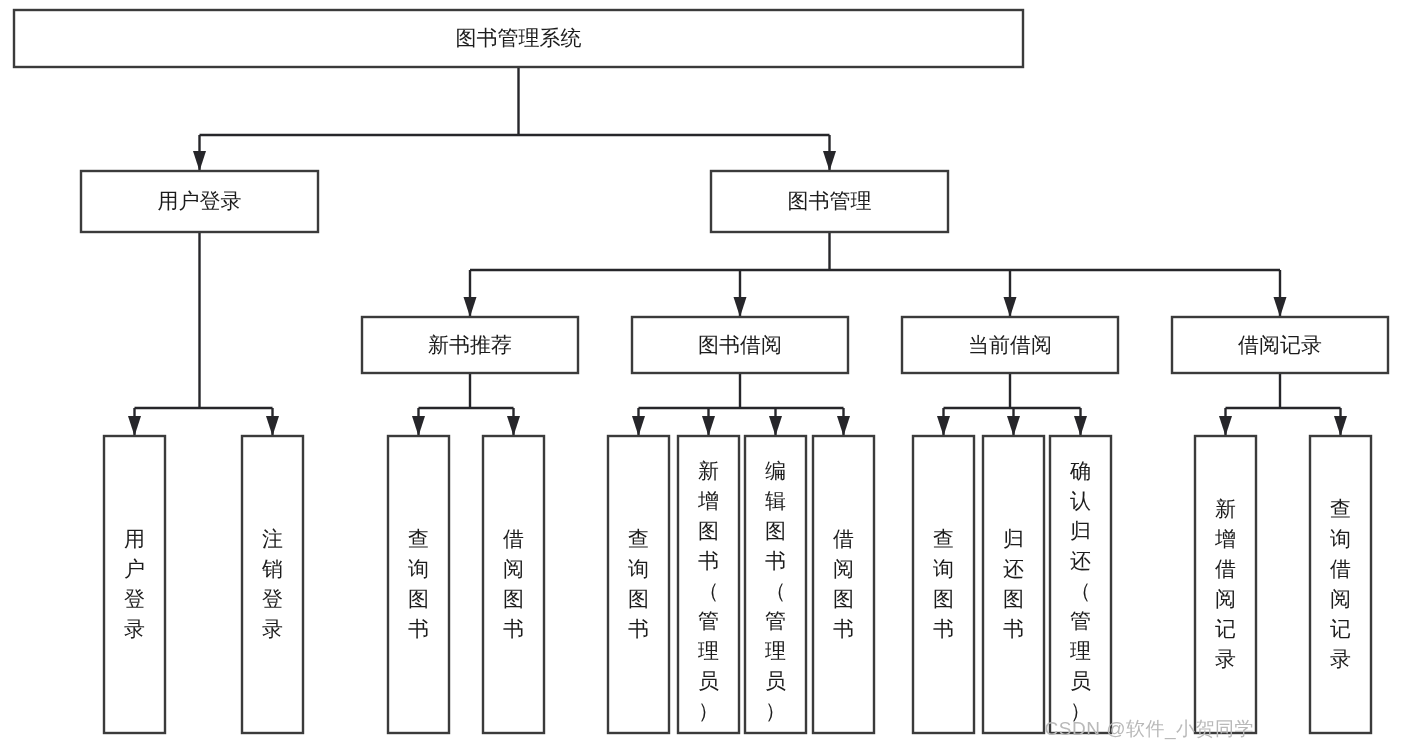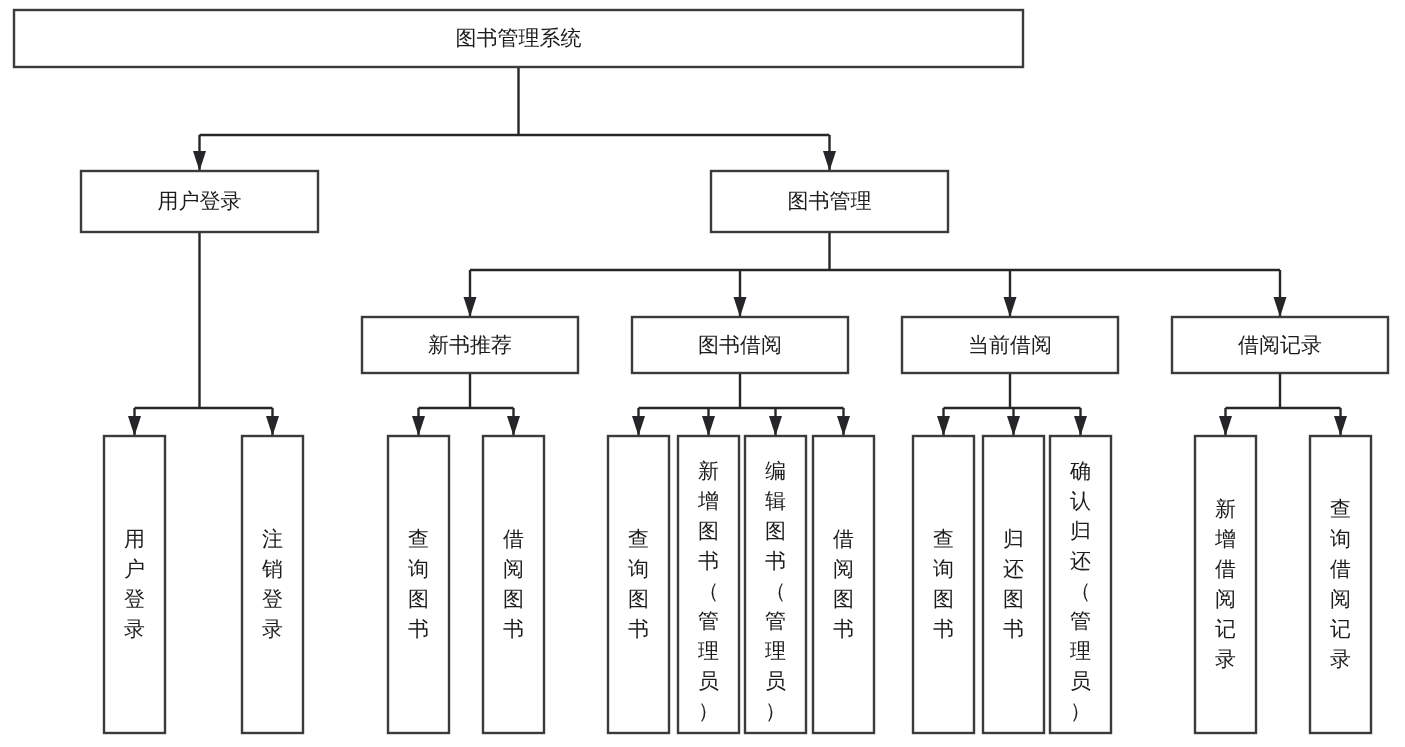--- a/index.html
+++ b/index.html
@@ -217,13 +217,14 @@
         <g>
           <rect x="1195" y="436" width="61" height="297" class="node-box"></rect>
           <text x="1225.5" y="0" class="node-label-vertical"><tspan x="1225.5" y="516.1">新</tspan><tspan x="1225.5" y="546.1">增</tspan><tspan x="1225.5" y="576.1">借</tspan><tspan x="1225.5" y="606.1">阅</tspan><tspan x="1225.5" y="636.1">记</tspan><tspan x="1225.5" y="666.1">录</tspan></text>
         </g>
         <g>
           <rect x="1310" y="436" width="61" height="297" class="node-box"></rect>
           <text x="1340.5" y="0" class="node-label-vertical"><tspan x="1340.5" y="516.1">查</tspan><tspan x="1340.5" y="546.1">询</tspan><tspan x="1340.5" y="576.1">借</tspan><tspan x="1340.5" y="606.1">阅</tspan><tspan x="1340.5" y="636.1">记</tspan><tspan x="1340.5" y="666.1">录</tspan></text>
         </g>
       </g>
     </svg>
+  <div class="watermark-text">CSDN @软件_小贺同学</div>
 </div>
 
 </body></html>

